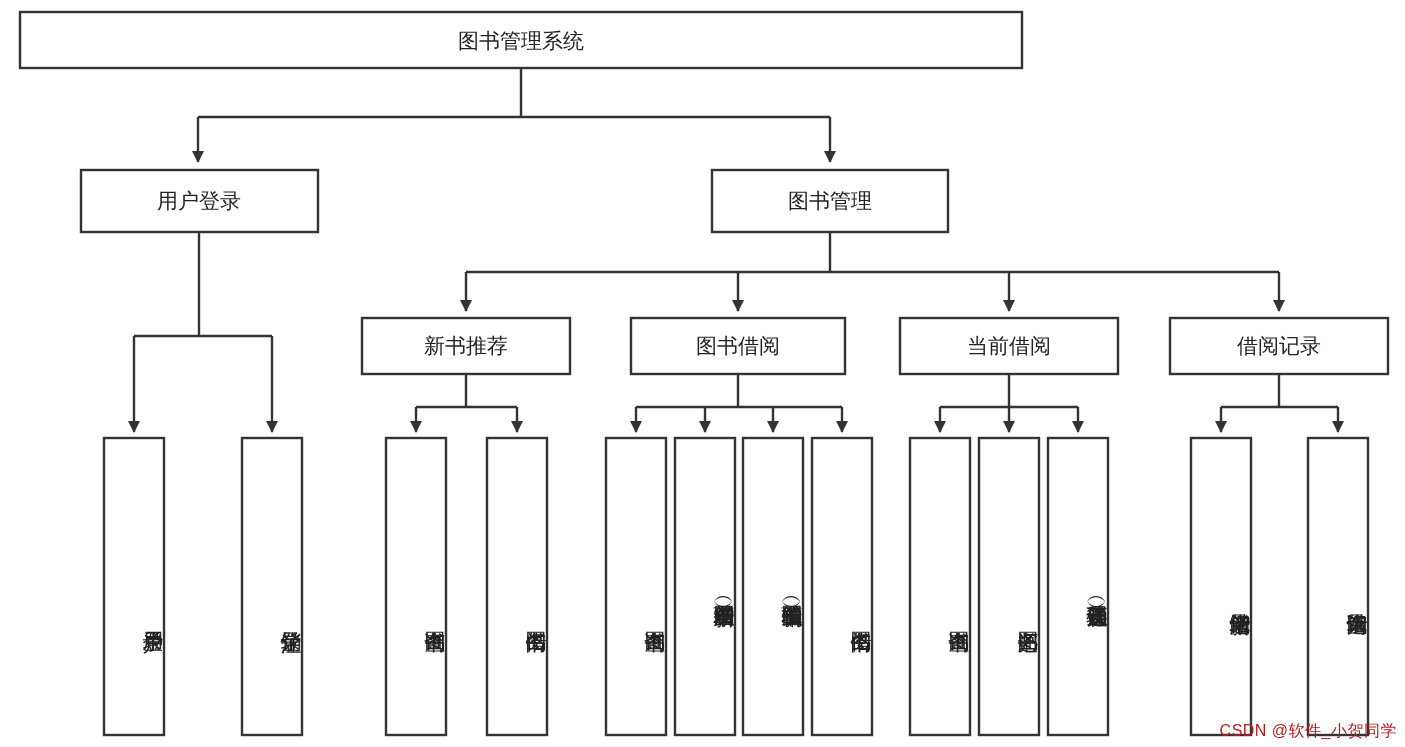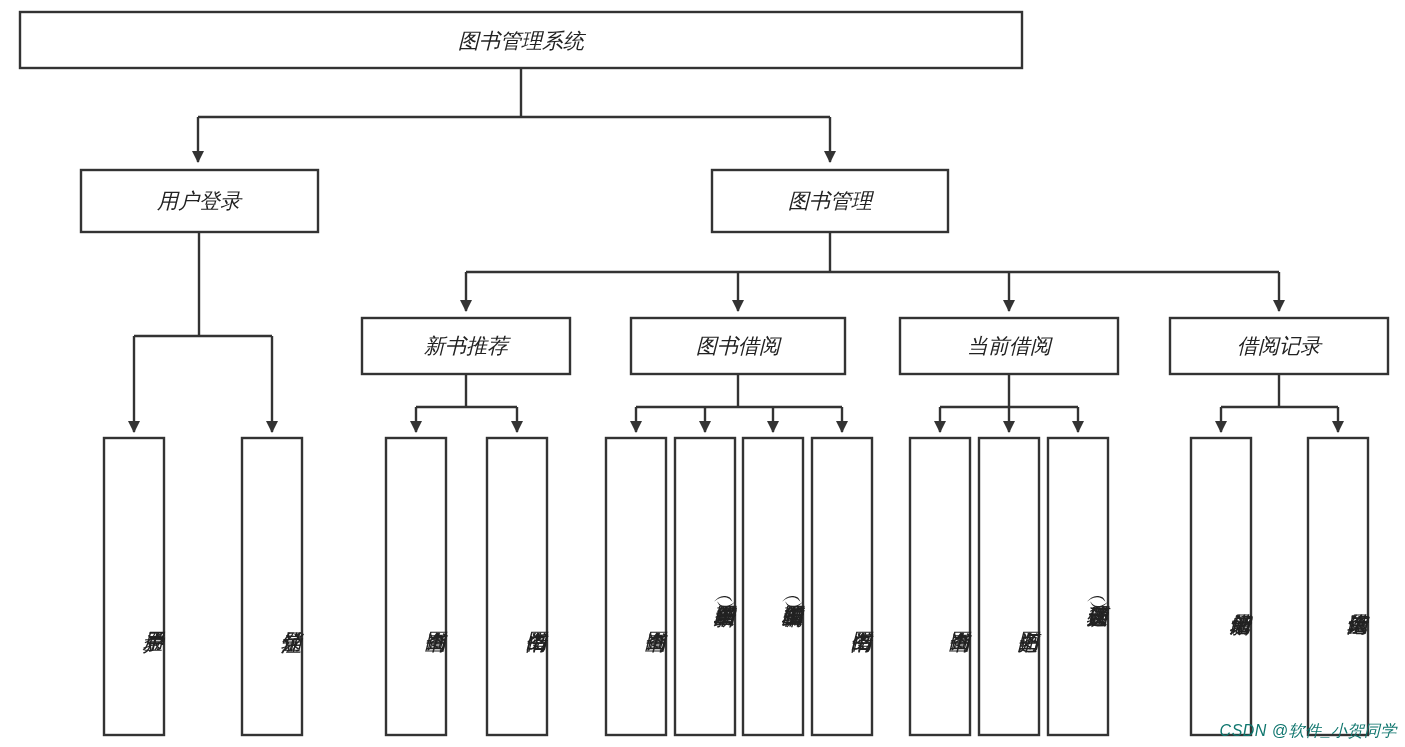--- a/index.html
+++ b/index.html
@@ -12,21 +12,20 @@
     height: 747px;
     font-family: "Liberation Sans", "DejaVu Sans", sans-serif;
     overflow: hidden;
     position: relative;
   }
   #diagram-root {
     position: relative;
     width: 1405px;
     height: 747px;
     background: #ffffff;
-    font-style: italic;
   }
   svg#tree-svg {
     position: absolute;
     left: 0;
     top: 0;
     width: 1405px;
     height: 747px;
     display: block;
   }
   .node-box {
@@ -50,21 +49,21 @@
     fill: #222222;
     text-anchor: middle;
     dominant-baseline: middle;
   }
   .watermark {
     position: absolute;
     right: 8px;
     bottom: 5px;
     font-family: "Liberation Sans", "DejaVu Sans", sans-serif;
     font-size: 16px;
-    color: #0f766e;
+    color: #b91c1c;
     white-space: nowrap;
     letter-spacing: 0.5px;
     text-align: right;
   }
   
   .vlabel {
     position: absolute;
     writing-mode: vertical-rl;
     text-orientation: upright;
     font-family: "Liberation Sans", "DejaVu Sans", sans-serif;

